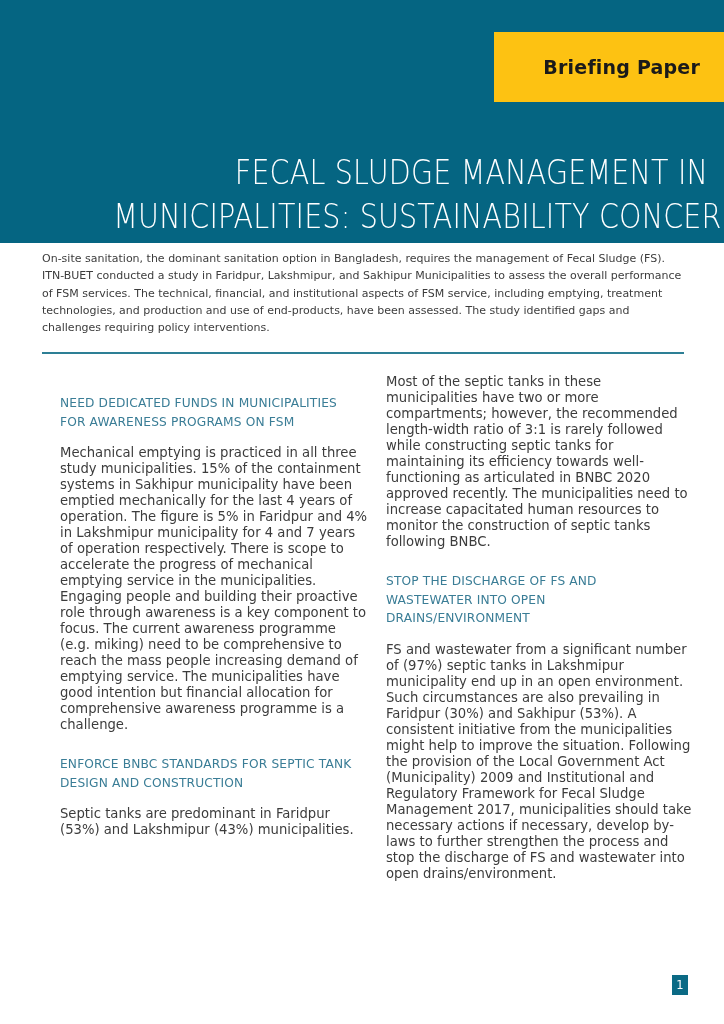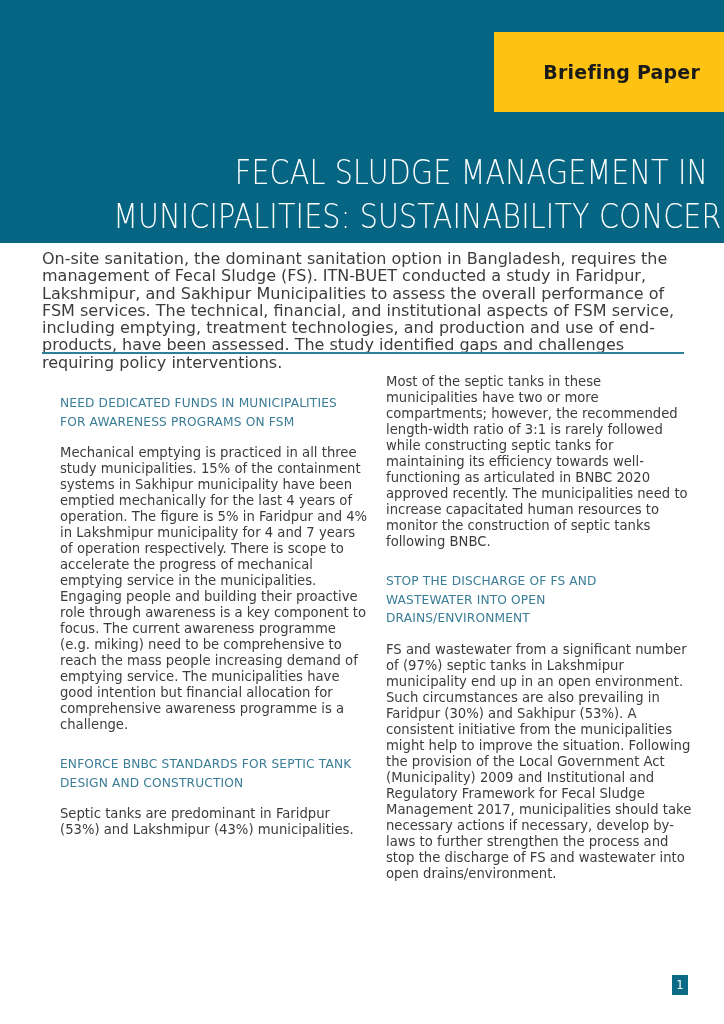--- a/index.html
+++ b/index.html
@@ -32,21 +32,21 @@
     width: 724px;
     height: 243px;
     background: #056582;
   }
 
   .ribbon {
     position: absolute;
     left: 494px;
     top: 32px;
     width: 230px;
-    height: 80px;
+    height: 70px;
     background: #fdc212;
     box-sizing: border-box;
   }
   .ribbon-label {
     position: absolute;
     right: 24px;
     top: 50%;
     transform: translateY(-50%);
     font-size: 19px;
     font-weight: bold;
@@ -75,21 +75,21 @@
     display: block;
     white-space: nowrap;
   }
 
   
   .intro {
     position: absolute;
     left: 42px;
     top: 250px;
     width: 642px;
-    font-size: 16px;
+    font-size: 11px;
     line-height: 17.3px;
     color: #3c3c3c;
   }
   .intro p {
     margin: 0;
   }
   .intro-rule {
     position: absolute;
     left: 42px;
     top: 352px;

